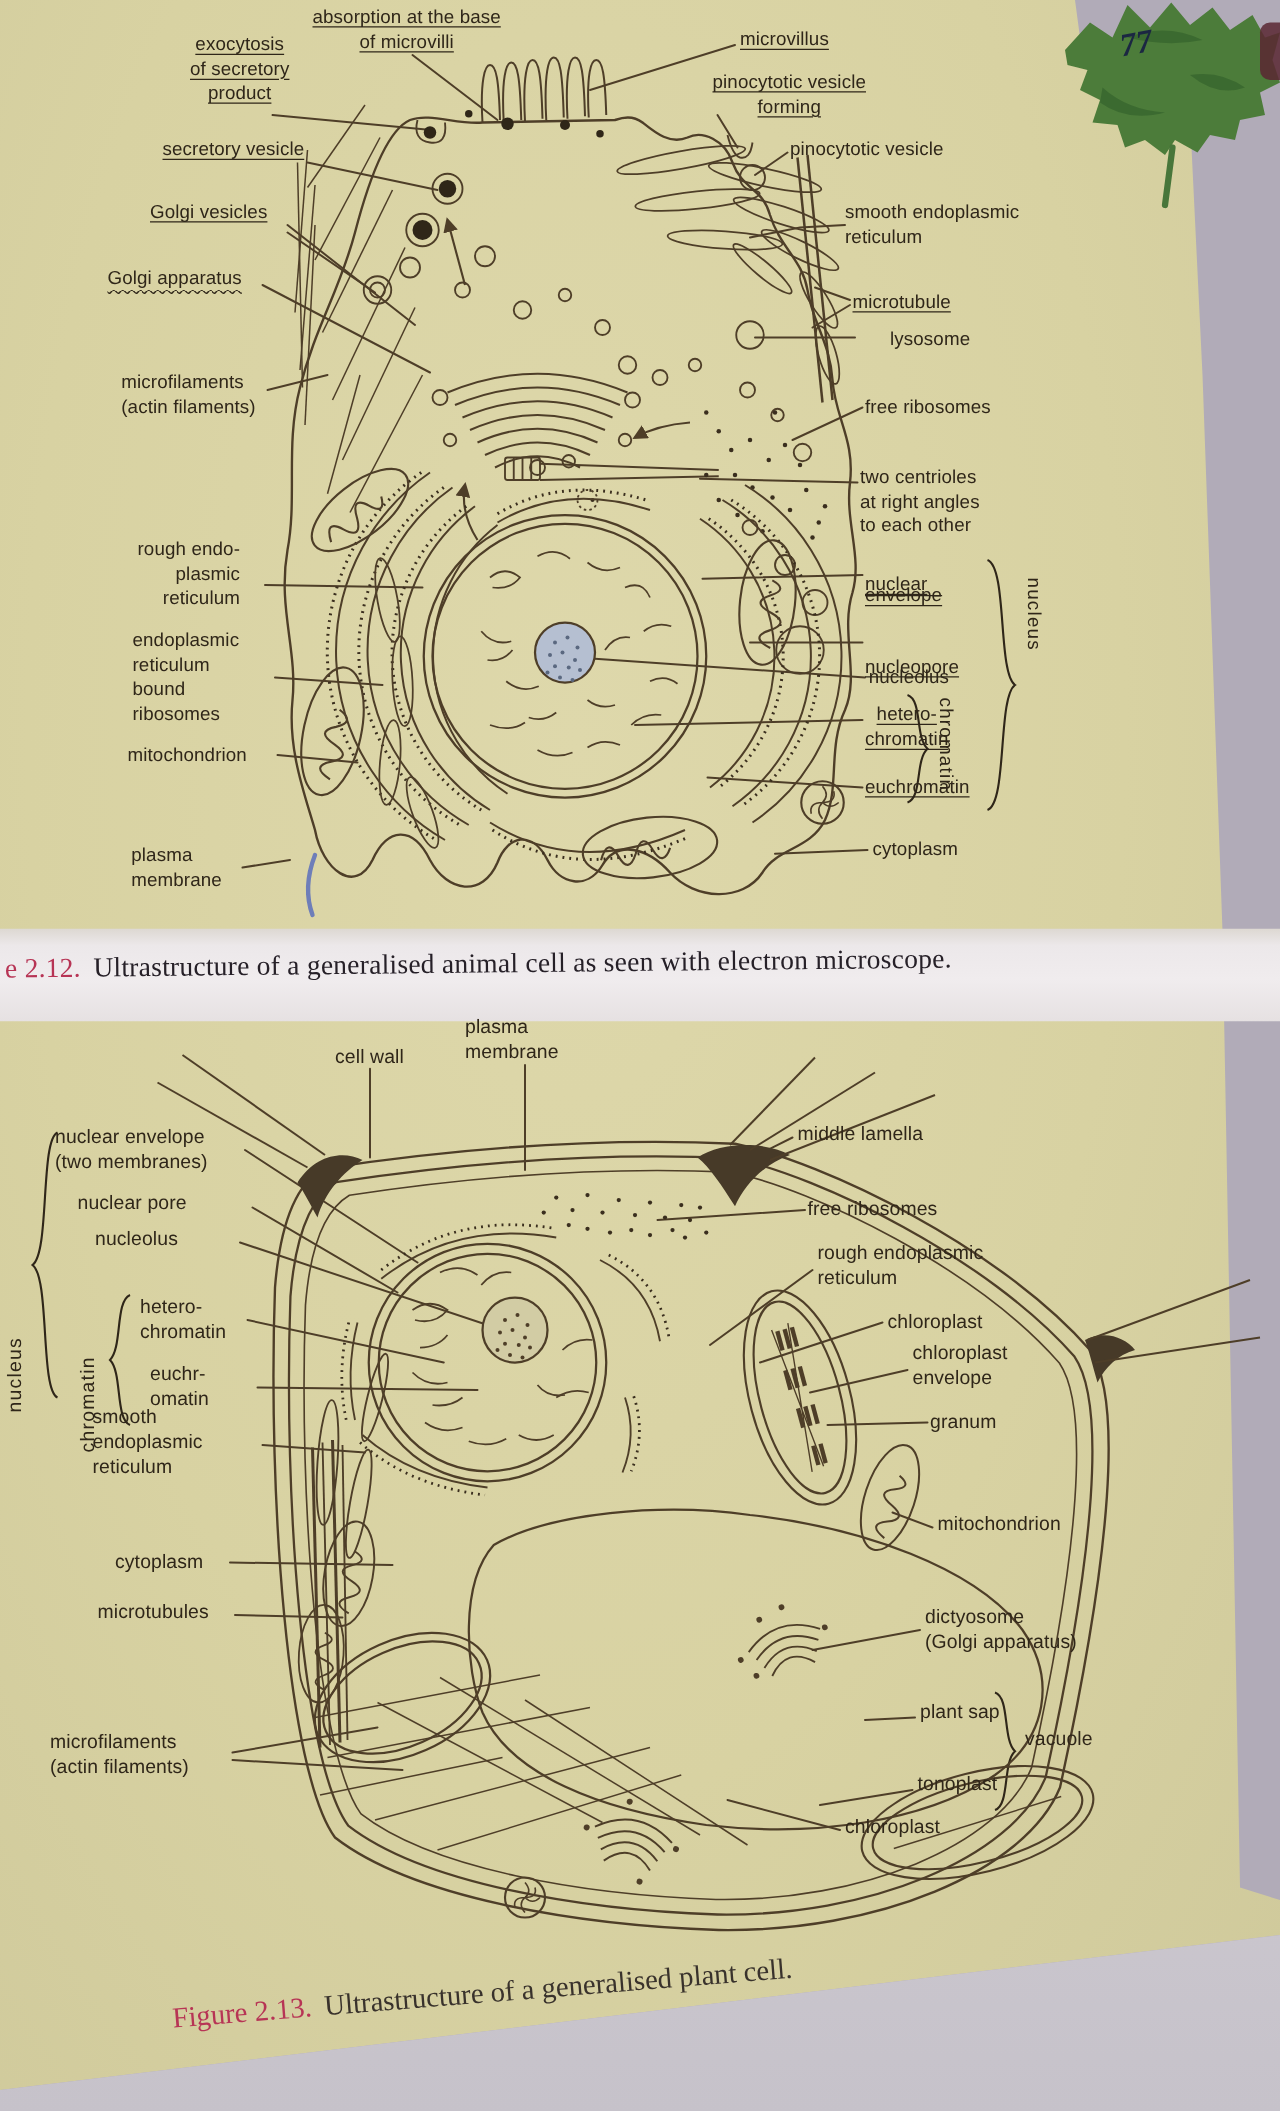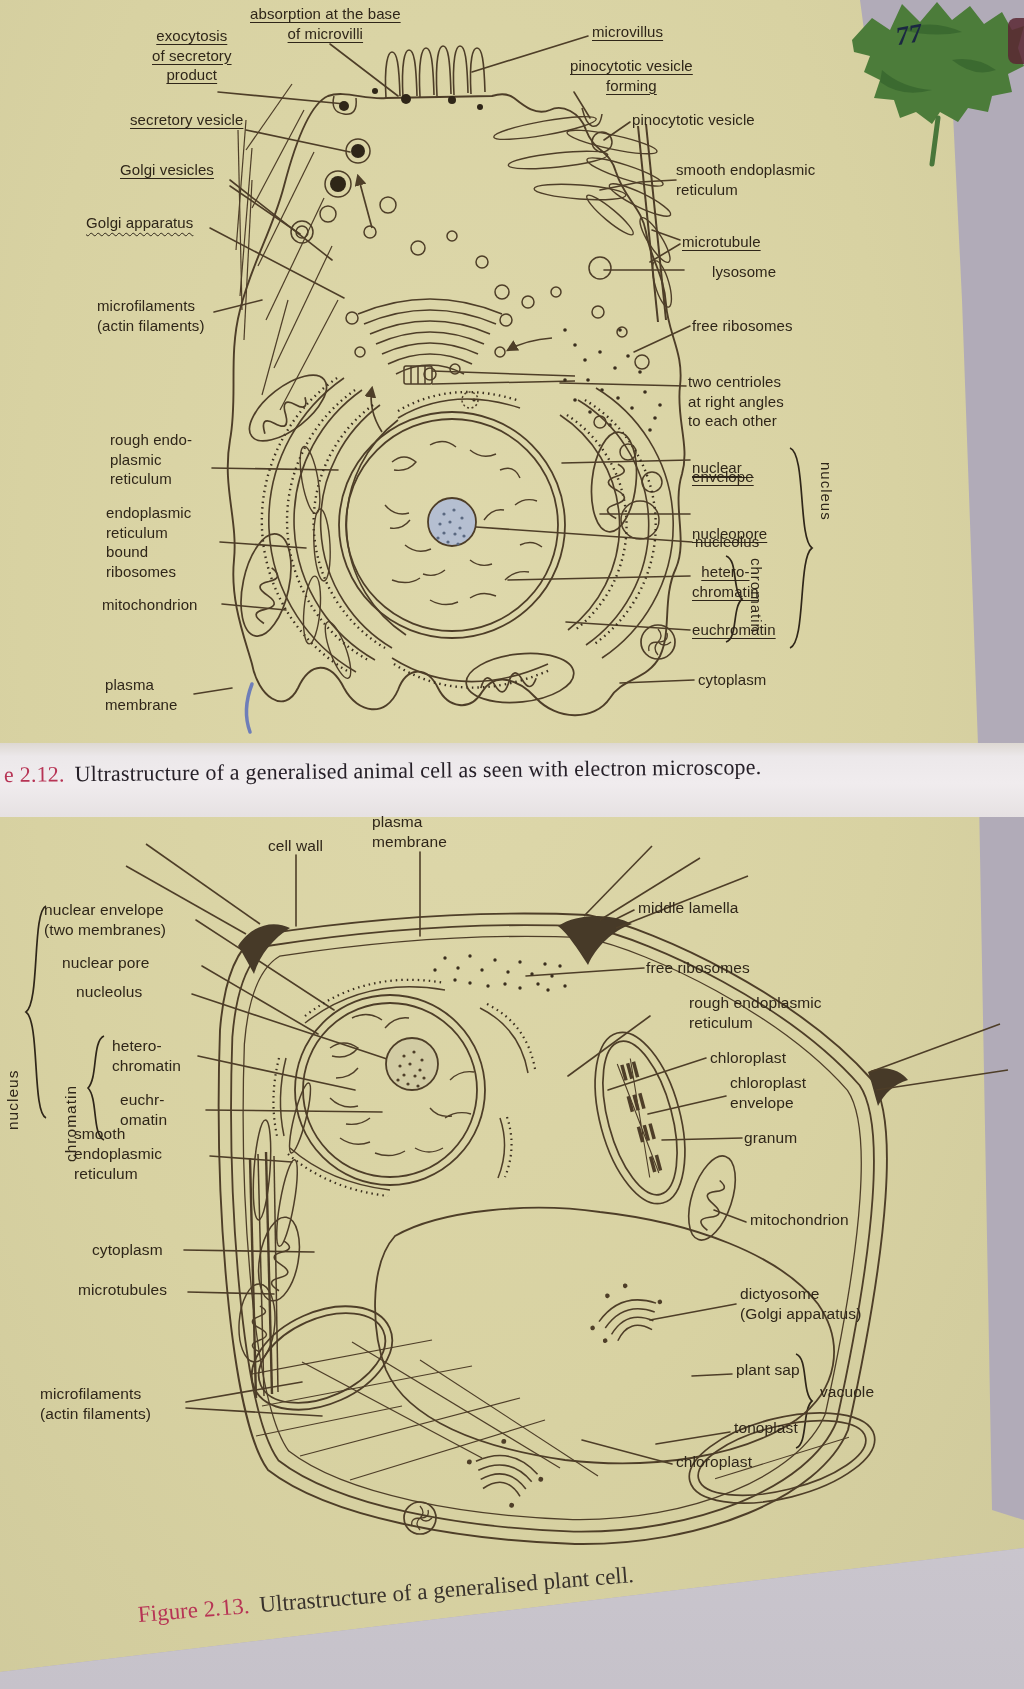--- a/index.html
+++ b/index.html
@@ -331,21 +331,21 @@
   <div class="lbl ul" style="left:250px;top:4px;">absorption at the base
 of microvilli</div>
   <div class="lbl ul" style="left:152px;top:26px;">exocytosis
 of secretory
 product</div>
   <div class="lbl ul" style="left:130px;top:110px;">secretory vesicle</div>
   <div class="lbl ul" style="left:120px;top:160px;">Golgi vesicles</div>
   <div class="lbl wavy-ul" style="left:86px;top:213px;">Golgi apparatus</div>
   <div class="lbl" style="left:97px;top:296px;">microfilaments
 (actin filaments)</div>
-  <div class="lbl" style="left:110px;top:430px;">rough endo-
+  <div class="lbl" style="left:110px;top:430px;text-align:right;">rough endo-
 plasmic
 reticulum</div>
   <div class="lbl" style="left:106px;top:503px;">endoplasmic
 reticulum
 bound
 ribosomes</div>
   <div class="lbl" style="left:102px;top:595px;">mitochondrion</div>
   <div class="lbl" style="left:105px;top:675px;">plasma
 membrane</div>
   <div class="lbl ul" style="left:592px;top:22px;">microvillus</div>
@@ -616,21 +616,21 @@
 </svg>
 
   <div class="lbl lblp" style="left:372px;top:-6px;">plasma
 membrane</div>
   <div class="lbl lblp" style="left:268px;top:18px;">cell wall</div>
   <div class="lbl lblp" style="left:638px;top:80px;">middle lamella</div>
   <div class="lbl lblp" style="left:44px;top:82px;">nuclear envelope
 (two membranes)</div>
   <div class="lbl lblp" style="left:646px;top:140px;">free ribosomes</div>
   <div class="lbl lblp" style="left:62px;top:135px;">nuclear pore</div>
-  <div class="lbl lblp" style="left:654px;top:175px;margin-left:35px;">rough endoplasmic
+  <div class="lbl lblp" style="left:654px;top:175px;">rough endoplasmic
 reticulum</div>
   <div class="lbl lblp" style="left:76px;top:164px;">nucleolus</div>
   <div class="lbl lblp" style="left:710px;top:230px;">chloroplast</div>
   <div class="lbl lblp" style="left:730px;top:255px;">chloroplast
 envelope</div>
   <div class="lbl lblp" style="left:112px;top:218px;">hetero-
 chromatin</div>
   <div class="lbl lblp" style="left:120px;top:272px;">euchr-
 omatin</div>
   <div class="lbl lblp" style="left:744px;top:310px;">granum</div>

